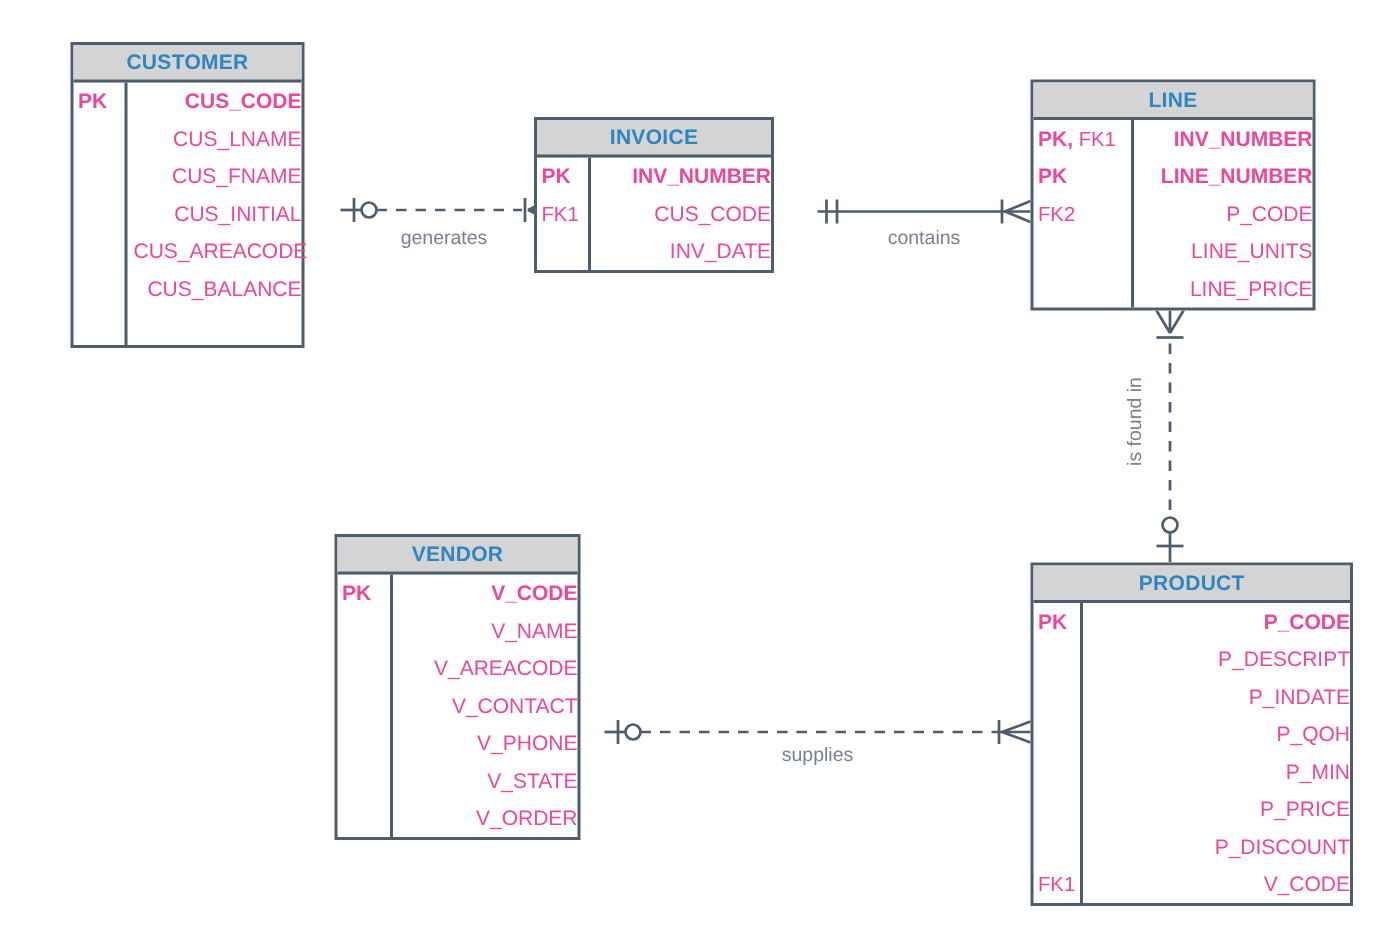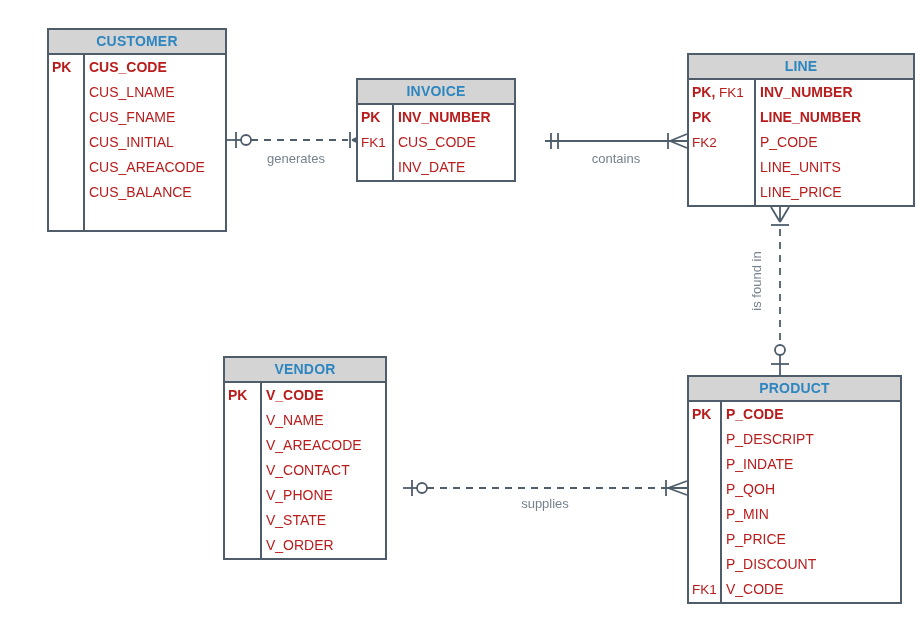--- a/index.html
+++ b/index.html
@@ -11,22 +11,22 @@
     position:absolute;box-sizing:border-box;background:#fff;
     border:2px solid #4f5d6b;
   }
   .hdr{
     height:23px;line-height:23px;text-align:center;
     background:#d4d4d4;border-bottom:2px solid #4f5d6b;
     color:#2e86c1;font-weight:bold;font-size:14px;letter-spacing:.2px;
   }
   .body{display:flex;}
   .kcol{width:var(--kw);border-right:2px solid #4f5d6b;box-sizing:border-box;}
-  .acol{flex:1;min-width:0;}
-  .kc,.ac{display:block;height:25px;line-height:25px;white-space:nowrap;color:#b91c1c;}
+  .acol{flex:1;min-width:0;text-align:right;}
+  .kc,.ac{display:block;height:25px;line-height:25px;white-space:nowrap;color:#ec4899;}
   .kc{padding-left:3px;font-size:13.5px;}
   .kc b{font-size:14px;}
   .ac{padding-left:4px;font-size:14px;}
   .ac.bold{font-weight:bold;}
   svg.rels{position:absolute;left:0;top:0;pointer-events:none;}
   .rel-label{
     position:absolute;transform:translate(-50%,-50%);
     font-size:13px;color:#76828e;white-space:nowrap;
   }
   .rel-label.vert{transform:translate(-50%,-50%) rotate(-90deg);}
@@ -71,21 +71,21 @@
       <path d="M666,480 V496"></path>
       <path d="M668,488 L687,481 M668,488 L687,495 M668,488 H687"></path>
     </g>
   </svg>
 
   <div class="rel-label" style="left:296px;top:158px">generates</div>
   <div class="rel-label" style="left:616px;top:158px">contains</div>
   <div class="rel-label vert" style="left:756px;top:281px">is found in</div>
   <div class="rel-label" style="left:545px;top:503px">supplies</div>
 
-  <div class="entity" style="left:47px;top:28px;width:180px;--kw:36px">
+  <div class="entity" style="left:47px;top:28px;width:156px;--kw:36px">
     <div class="hdr">CUSTOMER</div>
     <div class="body">
       <div class="kcol">
         <span class="kc"><b>PK</b><span></span></span>
         <span class="kc"><b></b><span></span></span>
         <span class="kc"><b></b><span></span></span>
         <span class="kc"><b></b><span></span></span>
         <span class="kc"><b></b><span></span></span>
         <span class="kc"><b></b><span></span></span>
         <span class="kc"><b></b><span></span></span>
@@ -110,21 +110,21 @@
         <span class="kc"><b></b><span></span></span>
       </div>
       <div class="acol">
         <span class="ac bold">INV_NUMBER</span>
         <span class="ac">CUS_CODE</span>
         <span class="ac">INV_DATE</span>
       </div>
     </div>
   </div>
 
-  <div class="entity" style="left:687px;top:53px;width:228px;--kw:67px">
+  <div class="entity" style="left:687px;top:53px;width:190px;--kw:67px">
     <div class="hdr">LINE</div>
     <div class="body">
       <div class="kcol">
         <span class="kc"><b>PK,</b><span> FK1</span></span>
         <span class="kc"><b>PK</b><span></span></span>
         <span class="kc"><b></b><span>FK2</span></span>
         <span class="kc"><b></b><span></span></span>
         <span class="kc"><b></b><span></span></span>
       </div>
       <div class="acol">

